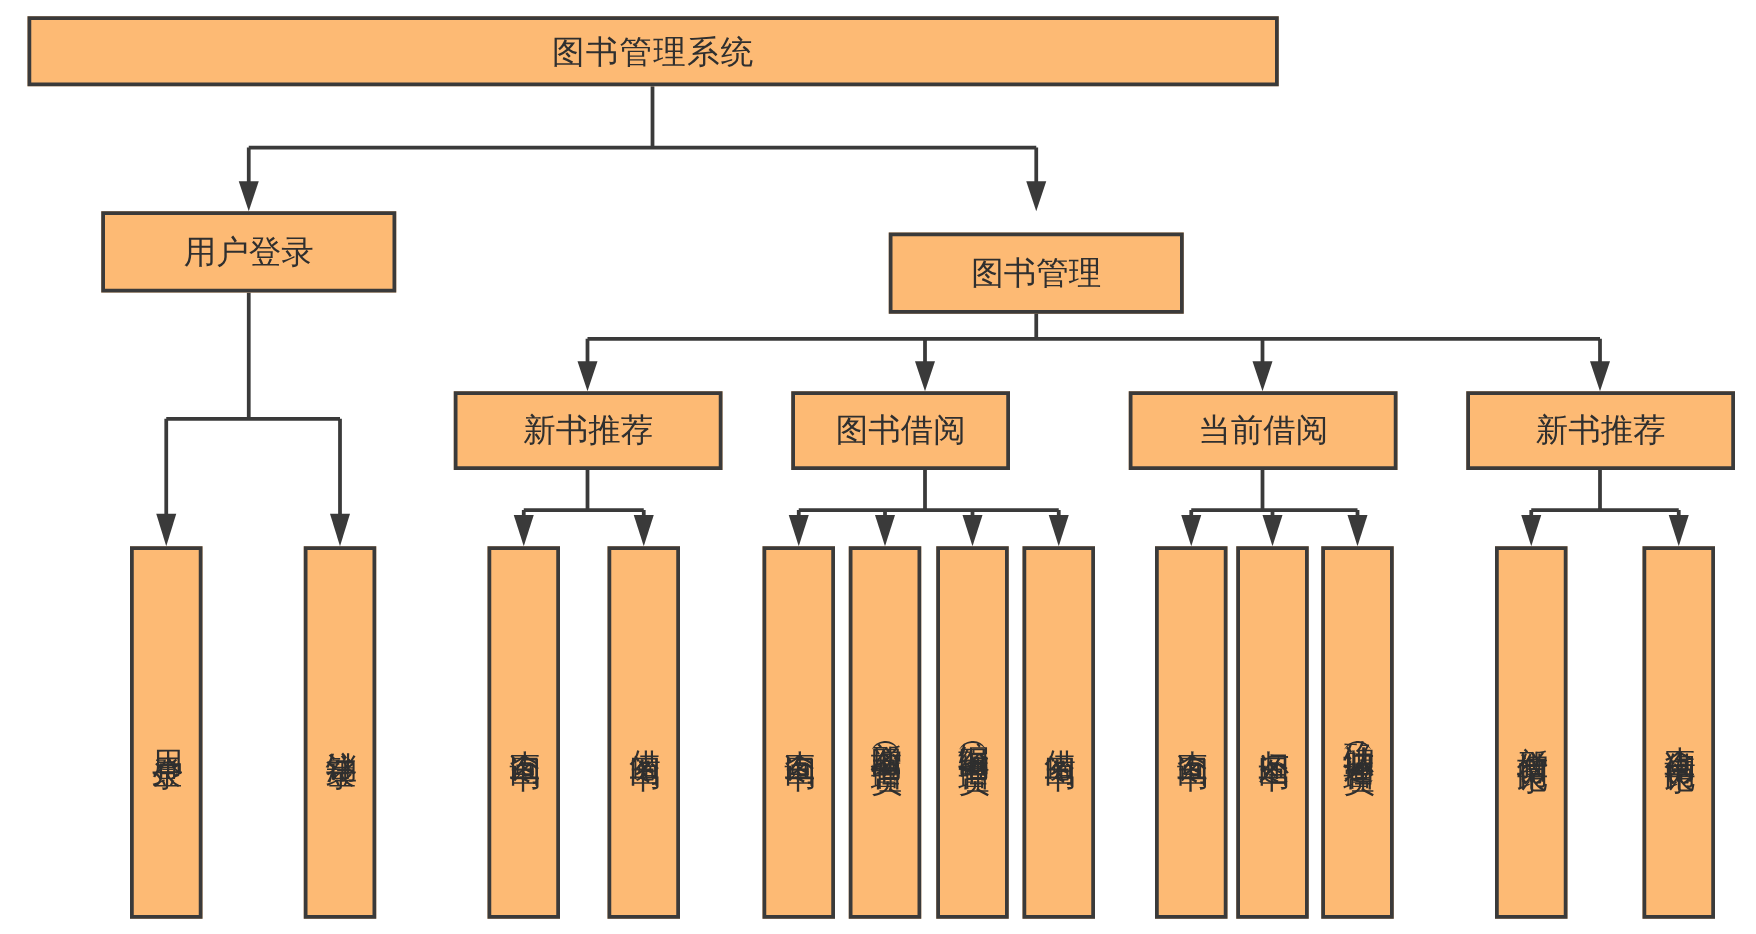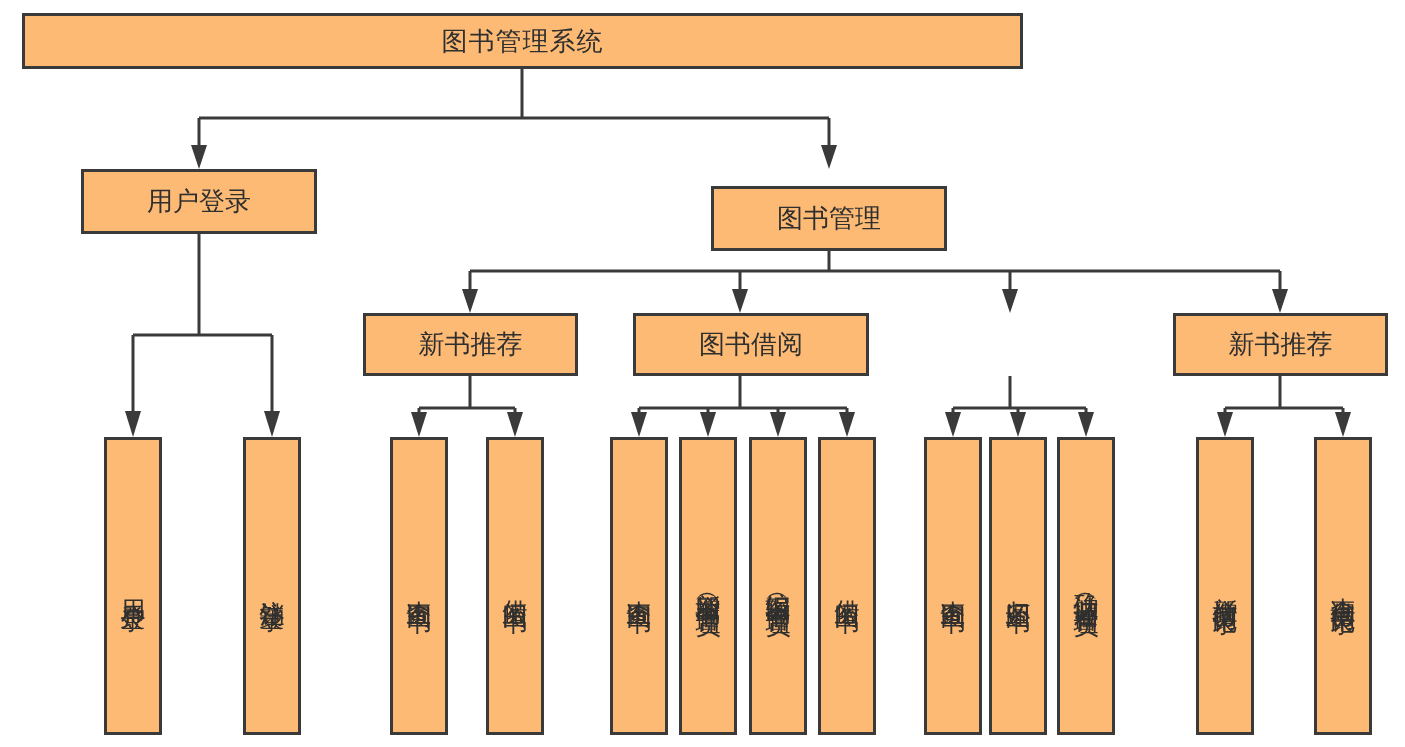--- a/index.html
+++ b/index.html
@@ -90,22 +90,25 @@
   <div class="box" style="left:81px;top:169px;width:236px;height:65px;">
     <span>用户登录</span>
   </div>
   <div class="box" style="left:711px;top:186px;width:236px;height:65px;">
     <span>图书管理</span>
   </div>
 
   <div class="box" style="left:363px;top:313px;width:215px;height:63px;">
     <span>新书推荐</span>
   </div>
-  <div class="box" style="left:633px;top:313px;width:236px;height:63px;">
+  <div class="box" style="left:633px;top:313px;width:175px;height:63px;">
     <span>图书借阅</span>
+  </div>
+  <div class="box" style="left:903px;top:313px;width:215px;height:63px;">
+    <span>当前借阅</span>
   </div>
   <div class="box" style="left:1173px;top:313px;width:215px;height:63px;">
     <span>新书推荐</span>
   </div>
 
   <div class="box vbox" style="left:104px;top:437px;width:58px;height:298px;">
     <span>用户登录</span>
   </div>
   <div class="box vbox" style="left:243px;top:437px;width:58px;height:298px;">
     <span>注销登录</span>

